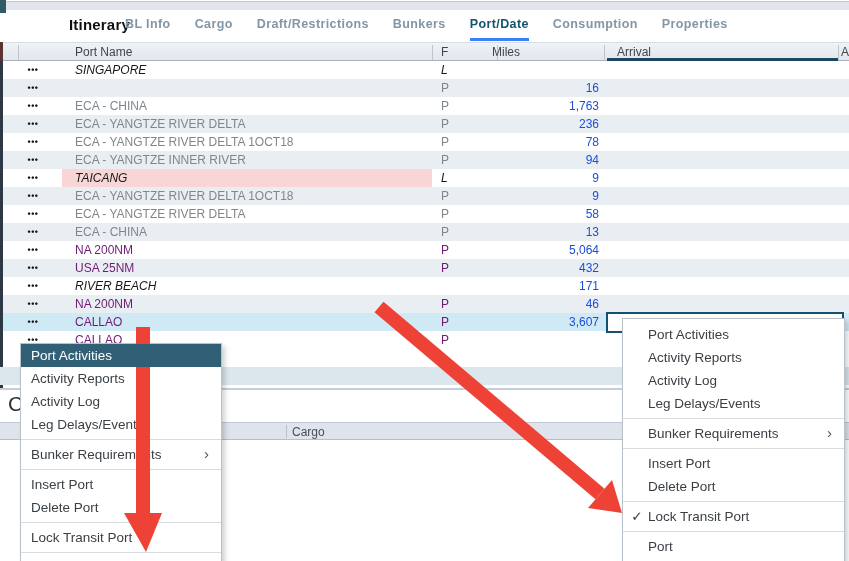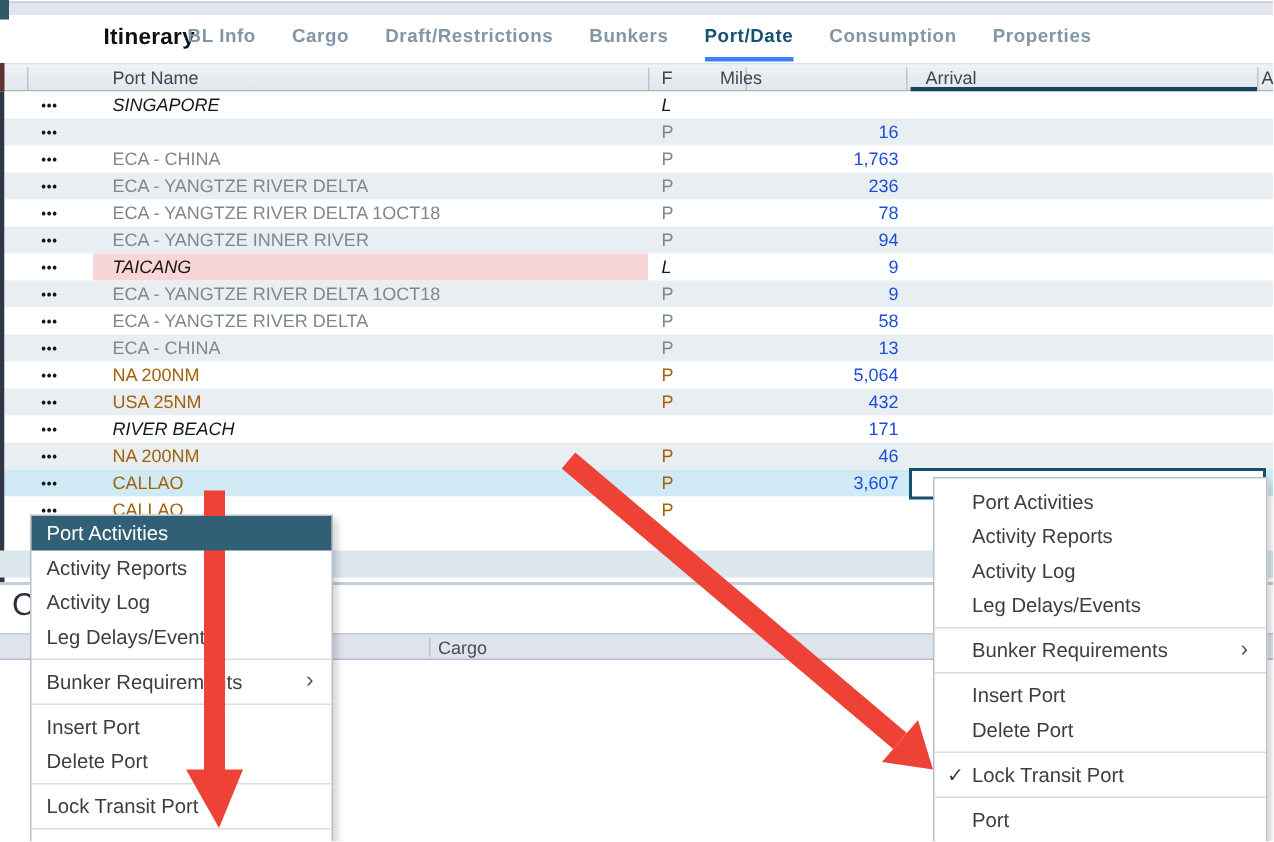--- a/index.html
+++ b/index.html
@@ -29,21 +29,21 @@
   .row { position:absolute; left:3px; width:846px; height:18px; background:#fff; }
   .row.alt { background:#e9eef3; }
   .row.selected { background:#cfe9f5; }
   .cell { position:absolute; top:0; height:18px; line-height:18px; font-size:12px; color:#80878c; white-space:nowrap; overflow:hidden; }
   .c-ellipsis { left:19px; width:22px; text-align:center; font-size:9px; letter-spacing:0.5px; color:#141414; font-weight:bold; cursor:pointer; }
   .c-port { left:59px; width:370px; padding-left:13px; }
   .c-port.pink { background:#f8d6d6; }
   .c-f { left:438px; width:40px; }
   .c-miles { left:497px; width:99px; text-align:right; color:#1d4ed8; }
   .row .black { color:#15181a;font-style:italic; }
-  .row .dark2 { color:#a16207; }
+  .row .dark2 { color:#701a75; }
   .cell-editor { position:absolute; left:606px; top:312px; width:238px; height:21px; background:#fff; border:2px solid #15506d; }
   
   .summary-strip { position:absolute; left:0; top:367px; width:849px; height:18px; background:#dbe7ed; }
   .panel-divider { position:absolute; left:0; top:388px; width:849px; height:2px; background:#c6ccd8; }
   .section-heading { position:absolute; left:8px; top:392px; font-size:21px; font-weight:300; color:#2d3338; }
   .grid2-header { position:absolute; left:0; top:422px; width:849px; height:18px; background:#dfe3ec; border-top:1px solid #c2c8d4; border-bottom:1px solid #b7bec9; }
   .g2-sep { position:absolute; left:286px; top:2px; width:1px; height:13px; background:#b9c0cc; }
   .g2-label { position:absolute; left:292px; top:2px; font-size:12px; color:#4a5056; line-height:14px; }
   
   .menu { position:absolute; background:#fff; border:1px solid #b9c2cb; box-shadow:3px 3px 5px rgba(0,0,0,0.18); }
@@ -80,21 +80,21 @@
     </div>
 
   <div class="grid-header">
     <div class="gh-sep" style="left:18px"></div>
     <div class="gh-sep" style="left:432px"></div>
     <div class="gh-sep" style="left:497px"></div>
     <div class="gh-sep" style="left:604px"></div>
     <div class="gh-sep" style="left:838px"></div>
     <div class="gh-label" style="left:75px">Port Name</div>
     <div class="gh-label" style="left:441px">F</div>
-    <div class="gh-label" style="left:480px">Miles</div>
+    <div class="gh-label" style="left:492px">Miles</div>
     <div class="gh-label" style="left:617px">Arrival</div>
     <div class="gh-label" style="left:841px">A</div>
   </div>
   <div class="arrival-underline"></div>
   <div class="edge-maroon"></div>
   <div class="edge-dark"></div>
 
   <div class="rows" id="rows">
       <div class="row" style="top: 0px;">
         <div class="cell c-ellipsis">•••</div>

